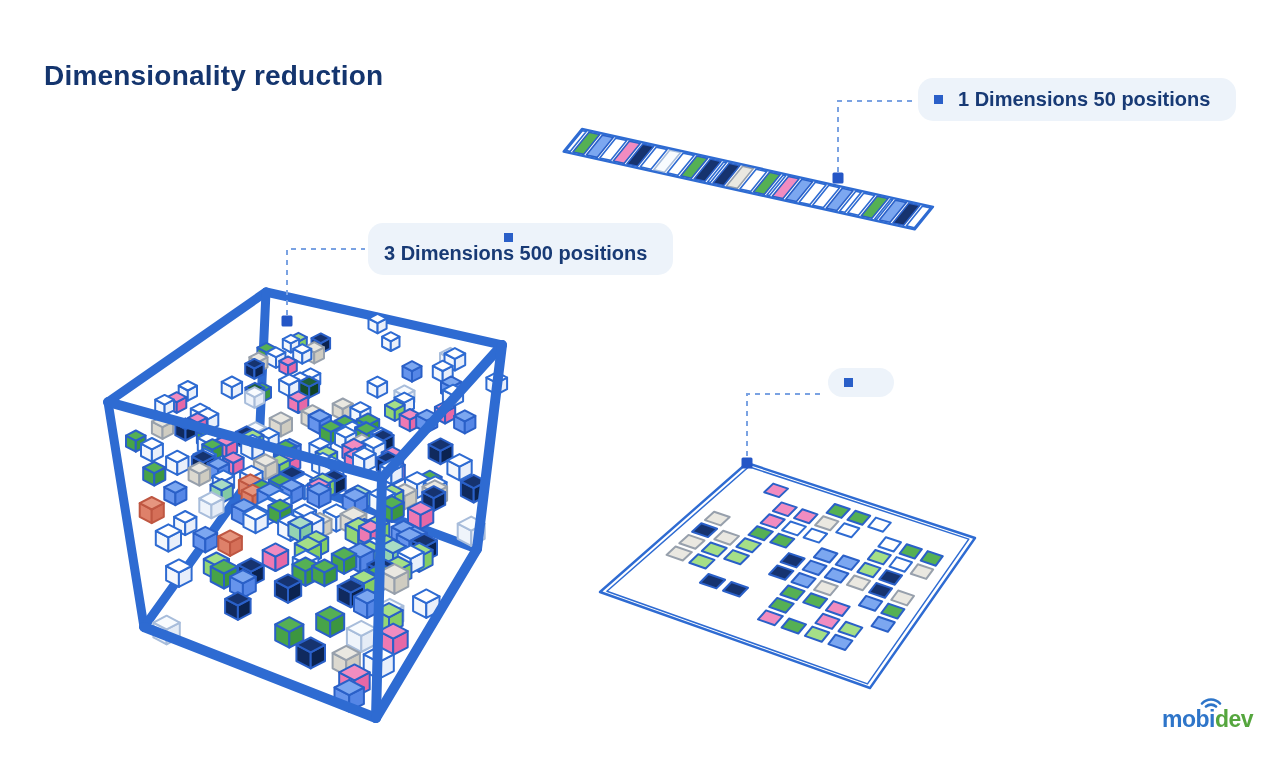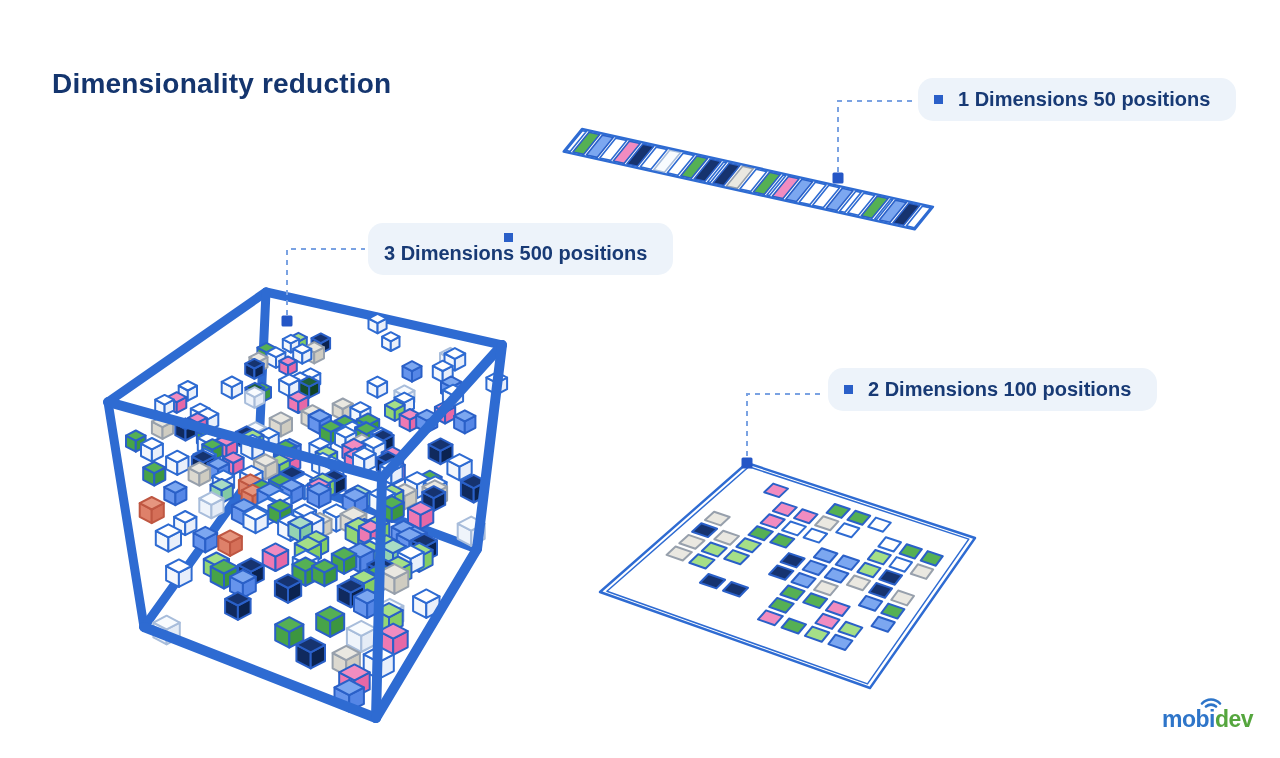--- a/index.html
+++ b/index.html
@@ -1,19 +1,19 @@
 <!DOCTYPE html>
 <html><head>
 <meta charset="utf-8">
 <style>
   html,body{margin:0;padding:0;background:#fff;}
   .canvas{position:relative;width:1280px;height:758px;background:var(--bg,#fff);overflow:hidden;
           font-family:"Liberation Sans","DejaVu Sans",sans-serif;}
   #scene{position:absolute;left:0;top:0;}
-  .title{position:absolute;left:40px;top:56px;margin:12px;font-size:28px;font-weight:700;
+  .title{position:absolute;left:40px;top:56px;margin:4px;font-size:28px;font-weight:700;
          letter-spacing:.2px;color:var(--title-color,#14356e);}
   .callout{position:absolute;display:flex;align-items:center;background:var(--label-bg,#edf3fa);
            border-radius:15px;padding:10px 26px 10px 16px;white-space:nowrap;justify-content:flex-end;}
   .callout .bullet{width:9px;height:9px;background:var(--bullet,#2a5fc8);margin-right:15px;flex:0 0 auto;}
   .callout .txt{font-size:20px;font-weight:700;color:var(--label-text,#183a75);}
   #co-d1{left:918px;top:78px;}
   #co-d3{left:368px;top:223px;flex-direction:column;}
   #co-d2{left:828px;top:368px;}
   .logo{position:absolute;left:1162px;top:694px;width:96px;height:44px;}
   .logo .wifi{position:absolute;left:32px;top:0;}
@@ -739,21 +739,20 @@
     <span class="txt">1 Dimensions 50 positions</span>
   </div>
 
   <div class="callout" id="co-d3">
     <span class="bullet"></span>
     <span class="txt">3 Dimensions 500 positions</span>
   </div>
 
   <div class="callout" id="co-d2">
     <span class="bullet"></span>
-    <span class="txt">2 Dimensions 100 positions</span>
   </div>
 
   <div class="logo">
     <svg class="wifi" width="34" height="14" viewBox="0 0 34 14">
       <path d="M8,9.5 A12,12 0 0 1 26,9.5" fill="none" stroke="#2e75c9" stroke-width="2.6" stroke-linecap="round"></path>
       <path d="M12,12.5 A7.5,7.5 0 0 1 22,12.5" fill="none" stroke="#2e75c9" stroke-width="2.6" stroke-linecap="round"></path>
     </svg>
     <div class="word"><span class="blue">mobi</span><span class="green">dev</span></div>
   </div>
 </div>

